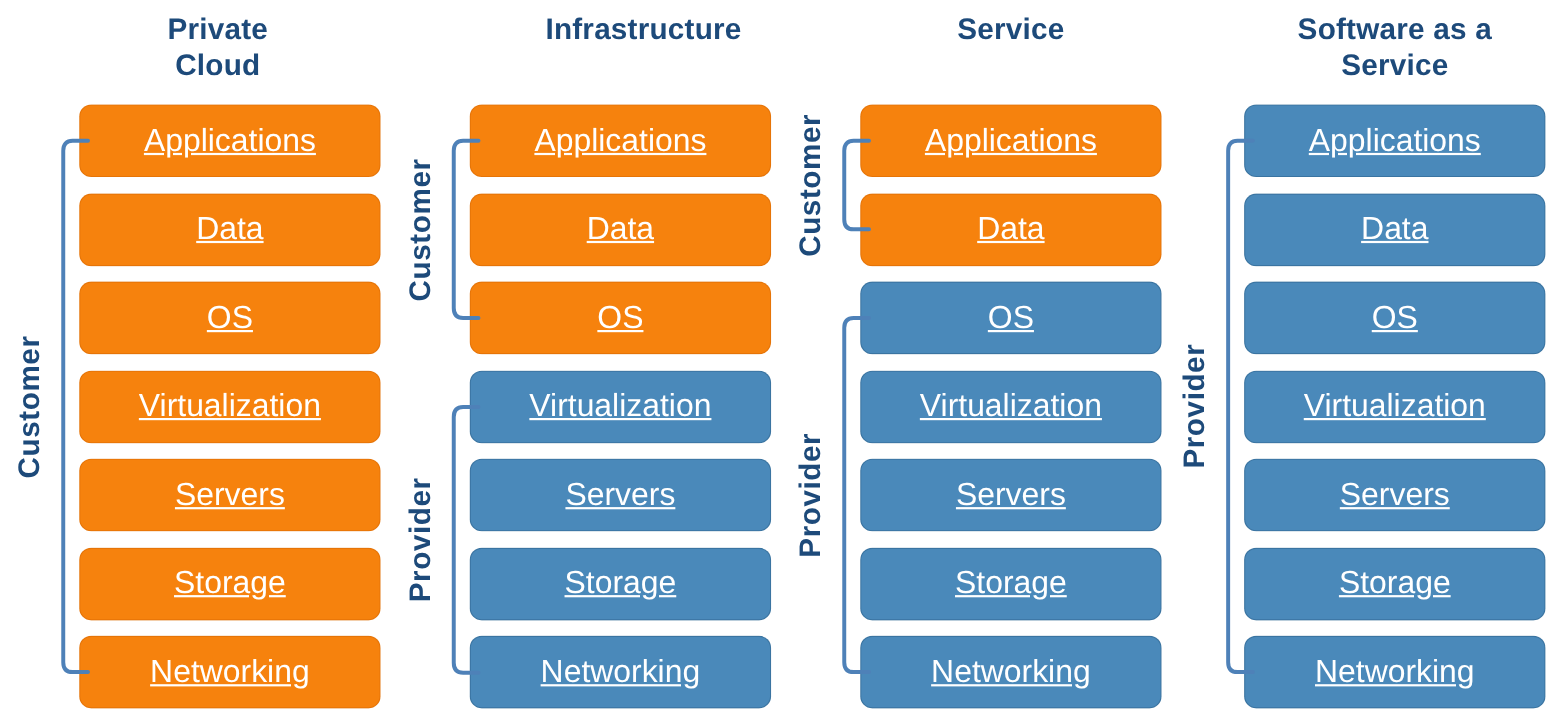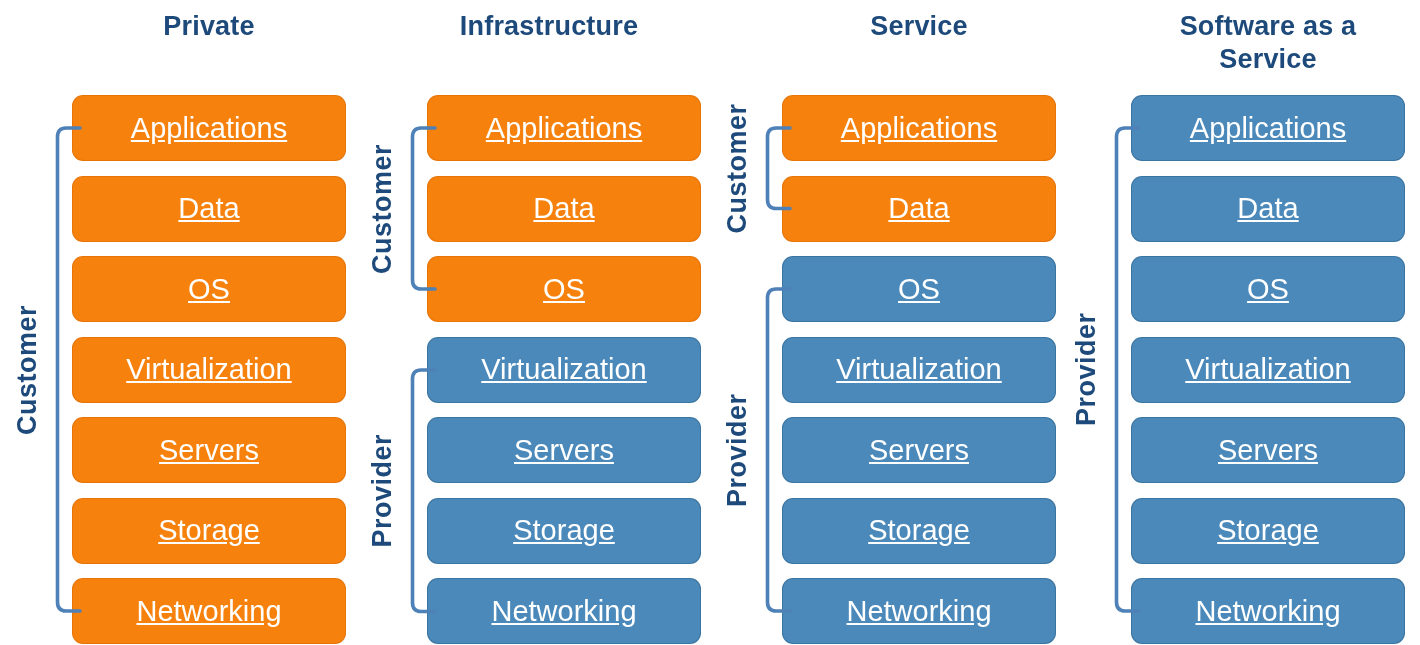--- a/index.html
+++ b/index.html
@@ -59,22 +59,23 @@
   }
   .bracket {
     position: absolute;
     overflow: visible;
   }
 </style>
 </head>
 <body>
 
 <div id="canvas">
-    <div class="col-title" style="left: 12px; width: 394px;">
+    <div class="col-title" style="left: 1px; width: 394px;">
       <div>Private</div>
+      <div>Cloud</div>
     </div>
     <div class="box customer" style="left: 72px; top: 95px; width: 274px; height: 66px;">
       <span>Applications</span>
     </div>
     <div class="box customer" style="left: 72px; top: 175.5px; width: 274px; height: 66px;">
       <span>Data</span>
     </div>
     <div class="box customer" style="left: 72px; top: 256px; width: 274px; height: 66px;">
       <span>OS</span>
     </div>
@@ -87,21 +88,21 @@
     <div class="box customer" style="left: 72px; top: 497.5px; width: 274px; height: 66px;">
       <span>Storage</span>
     </div>
     <div class="box customer" style="left: 72px; top: 578px; width: 274px; height: 66px;">
       <span>Networking</span>
     </div>
     <svg width="26" height="495" class="bracket" style="left: 54px; top: 122px;">
       <path d="M 26 6 H 12 Q 3.5 6 3.5 15 V 480 Q 3.5 489 12 489 H 26" fill="none" stroke="#4E81B8" stroke-width="3.6" stroke-linecap="round"></path>
     </svg>
     <div class="side-label" style="left: 6px; top: 128px; width: 42px; height: 483px;">Customer</div>
-    <div class="col-title" style="left: 352px; width: 394px;">
+    <div class="col-title" style="left: 388px; width: 394px;">
       <div>Infrastructure</div>
     </div>
     <div class="box customer" style="left: 427px; top: 95px; width: 274px; height: 66px;">
       <span>Applications</span>
     </div>
     <div class="box customer" style="left: 427px; top: 175.5px; width: 274px; height: 66px;">
       <span>Data</span>
     </div>
     <div class="box customer" style="left: 427px; top: 256px; width: 274px; height: 66px;">
       <span>OS</span>

